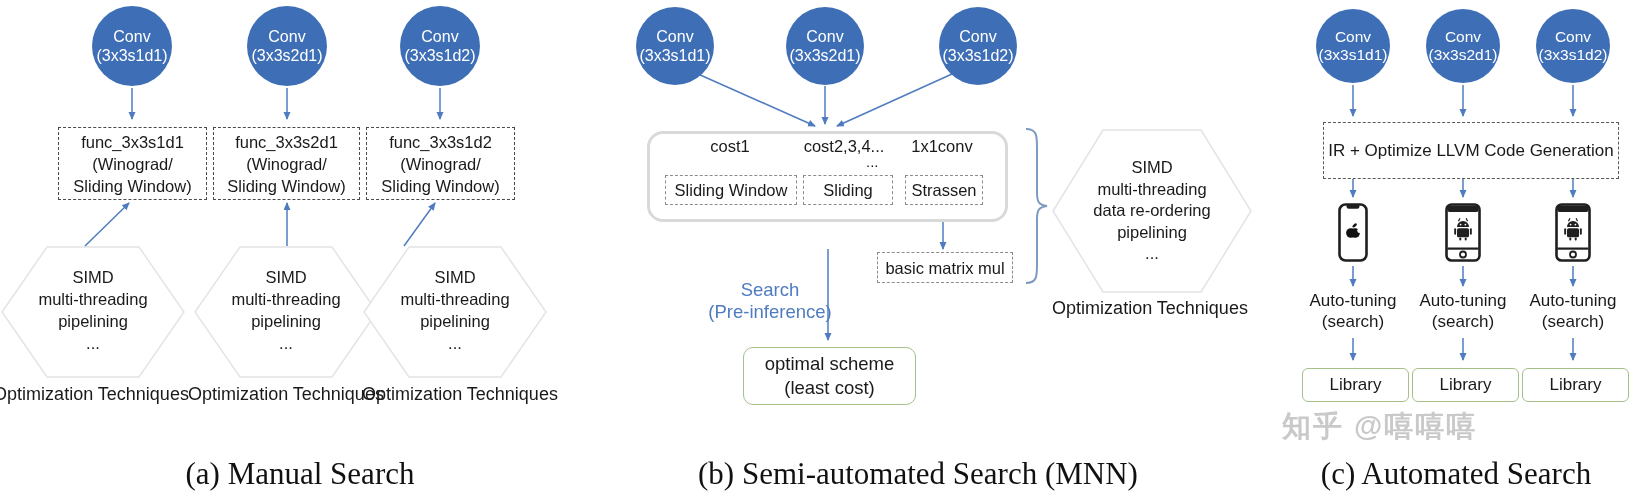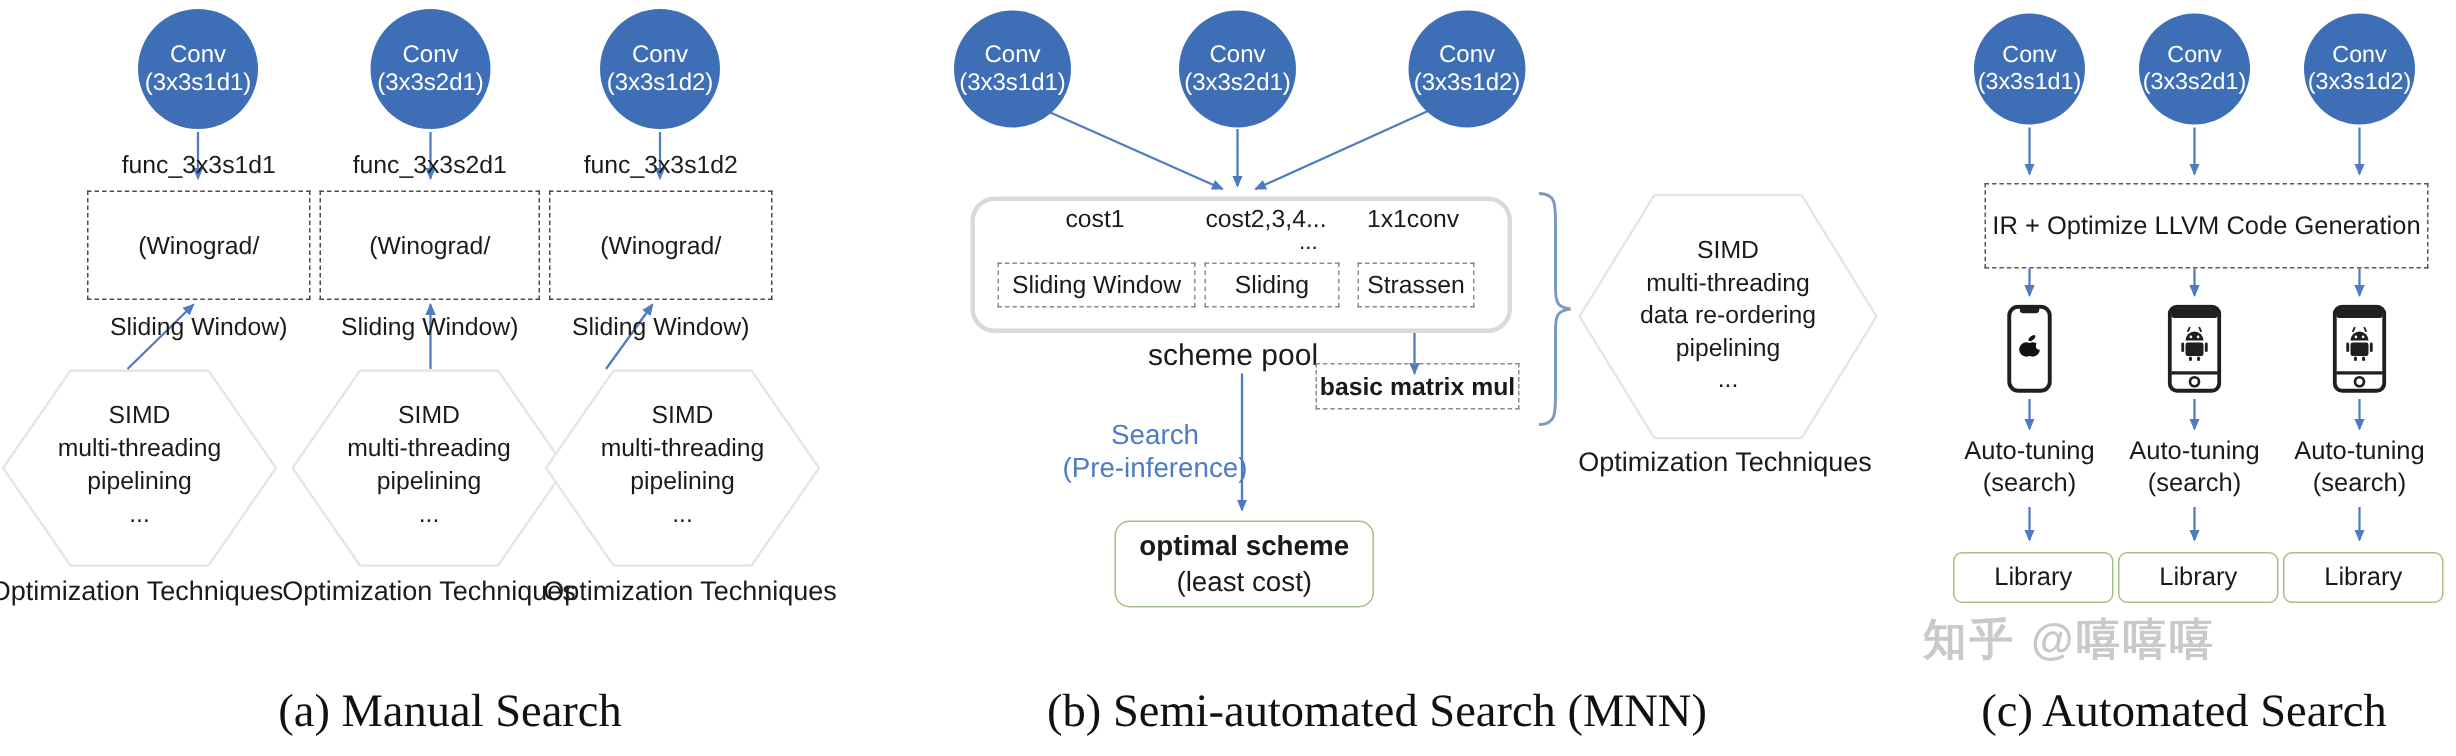--- a/index.html
+++ b/index.html
@@ -3,21 +3,21 @@
 <meta charset="utf-8">
 <style>
   html,body{margin:0;padding:0;background:#ffffff;}
   .stage{position:relative;width:1637px;height:504px;background:#ffffff;overflow:hidden;
          font-family:"Liberation Sans",sans-serif;color:#1a1a1a;}
   .overlay{position:absolute;left:0;top:0;width:1637px;height:504px;}
   .conv{position:absolute;border-radius:50%;background:#3e6fb6;color:#fff;display:flex;
         flex-direction:column;align-items:center;justify-content:center;text-align:center;
         font-size:16px;line-height:19px;}
   .dashbox{position:absolute;border:1.6px dashed #4a4a4a;display:flex;flex-direction:column;
-        align-items:center;justify-content:center;text-align:center;font-size:16.5px;line-height:22px;background:transparent;gap:32px;}
+        align-items:center;justify-content:center;text-align:center;font-size:16.5px;line-height:22px;background:transparent;}
   .dashbox.gray{border:1.4px dashed #8c8c8c;line-height:26px;}
   .pool{position:absolute;border:3px solid #d9d9d9;border-radius:16px;background:#fff;}
   .lbl{position:absolute;text-align:center;}
   .hextext{position:absolute;text-align:center;font-size:16.5px;line-height:22px;}
   .greenbox{position:absolute;border:1.5px solid #a6c08a;border-radius:10px;display:flex;
         flex-direction:column;align-items:center;justify-content:center;text-align:center;
         font-size:18.5px;line-height:24px;background:#fff;}
   .library{border-radius:6px;font-size:17px;}
   .caption{position:absolute;font-family:"Liberation Serif",serif;font-size:31px;color:#111;
         text-align:center;white-space:nowrap;}
@@ -162,33 +162,32 @@
   <div class="dashbox gray" style="left:665px;top:175px;width:130px;height:28px;">
     <span>Sliding Window</span>
   </div>
   <div class="dashbox gray" style="left:803px;top:175px;width:88px;height:28px;">
     <span>Sliding</span>
   </div>
   <div class="dashbox gray" style="left:905px;top:175px;width:76px;height:28px;">
     <span>Strassen</span>
   </div>
 
-  <div class="lbl" style="left:737px;top:226px;width:170px;font-size:20px;">scheme pool</div>
 
   <div class="searchlbl" style="left:700px;top:279px;width:140px;">
     <div>Search</div>
     <div>(Pre-inference)</div>
   </div>
 
-  <div class="dashbox gray" style="left:877px;top:242px;width:134px;height:29px;font-weight:bold;">
+  <div class="dashbox gray" style="left:877px;top:252px;width:134px;height:29px;">
     <span>basic matrix mul</span>
   </div>
 
   <div class="greenbox" style="left:743px;top:347px;width:171px;height:56px;">
-    <span style="font-weight:bold;">optimal scheme</span>
+    <span style="font-weight:normal;">optimal scheme</span>
     <span>(least cost)</span>
   </div>
 
   <div class="hextext" style="left:1062px;top:157px;width:180px;line-height:21.5px;">
     <div>SIMD</div>
     <div>multi-threading</div>
     <div>data re-ordering</div>
     <div>pipelining</div>
     <div>...</div>
   </div>

